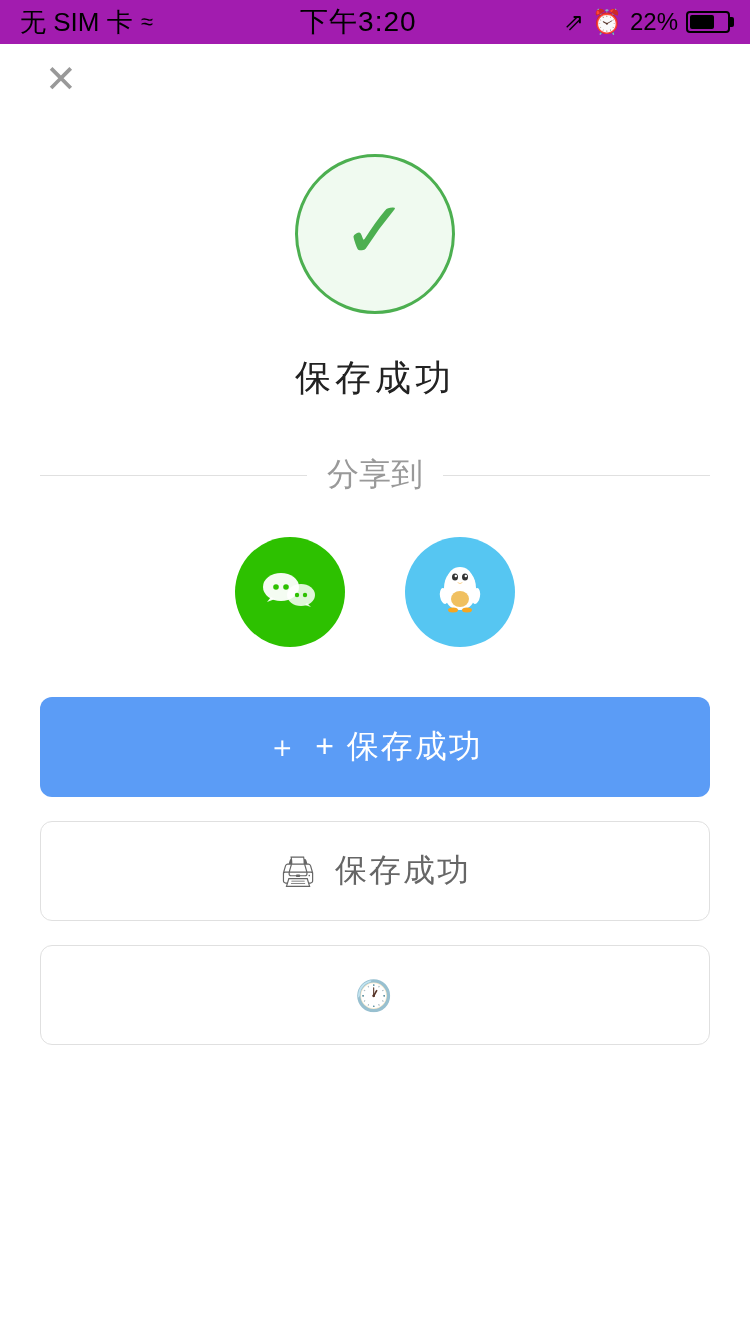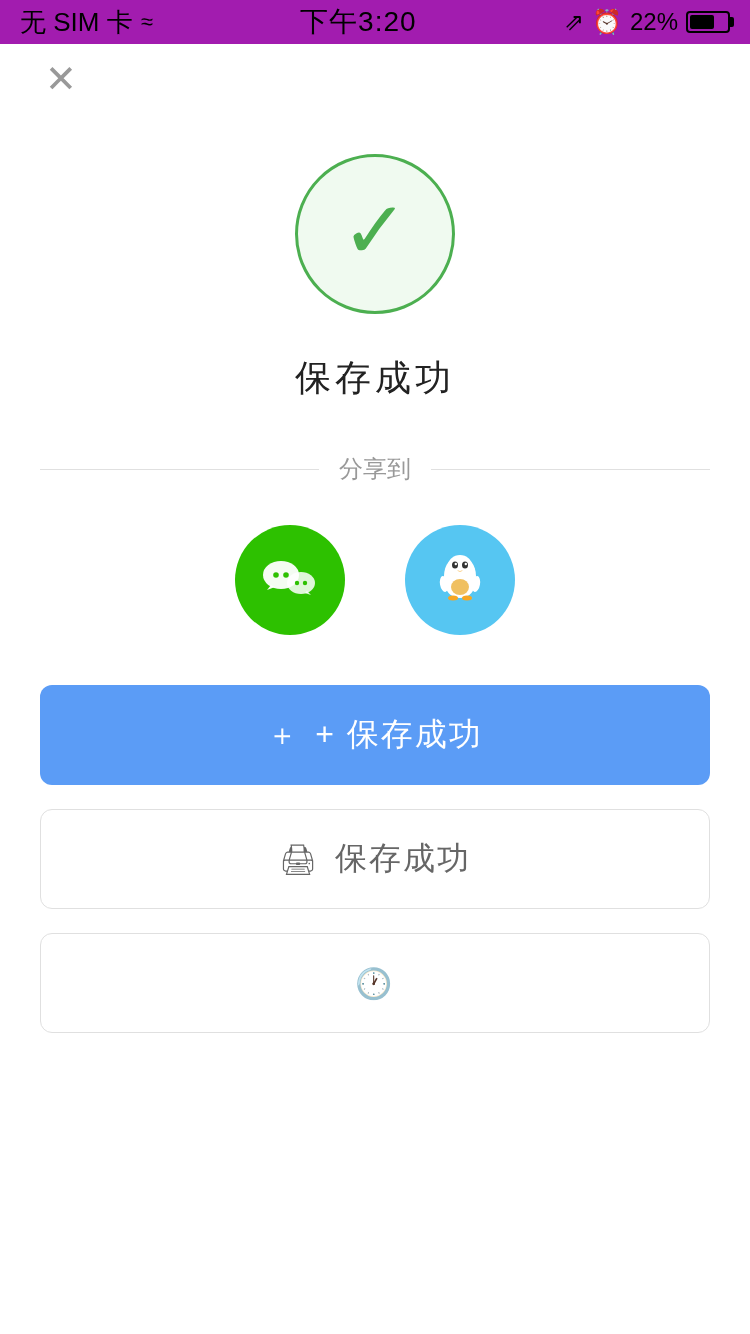--- a/index.html
+++ b/index.html
@@ -149,21 +149,21 @@
       align-items: center;
       gap: 20px;
       margin-bottom: 40px;
     }
     .divider-line {
       flex: 1;
       height: 1px;
       background: #e0e0e0;
     }
     .share-label {
-      font-size: 24px;
+      font-size: 32px;
       color: #999;
       white-space: nowrap;
     }
     .share-icons {
       display: flex;
       justify-content: center;
       gap: 60px;
     }
     .share-icon-btn {
       width: 110px;

